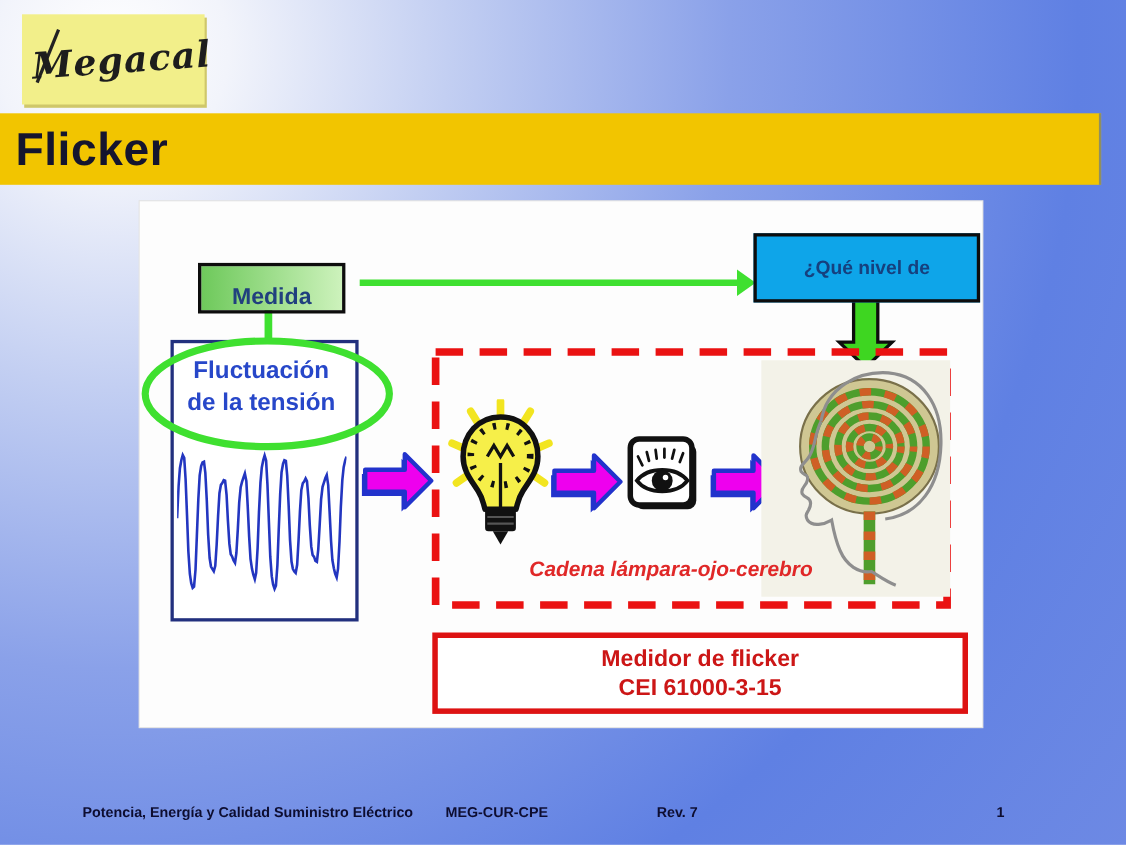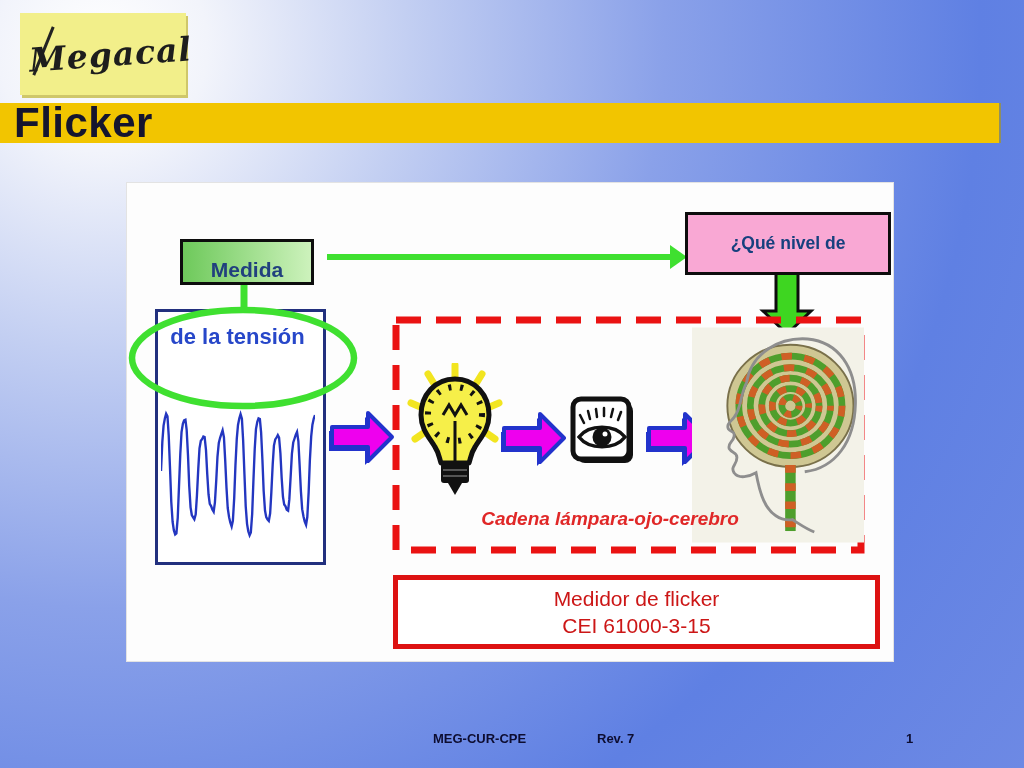--- a/index.html
+++ b/index.html
@@ -6,45 +6,45 @@
   body{width:1024px;height:768px;overflow:hidden;font-family:"Liberation Sans",sans-serif;}
   .slide{position:relative;width:1024px;height:768px;
     background:radial-gradient(circle at 10% 6%, #ffffff 0%, #f2f4fb 9%, #c3cff2 26%, #8aa1e9 48%, #5f80e3 75%, #6d89e4 100%);}
   
   .logo{position:absolute;left:20px;top:13px;width:166px;height:82px;background:#f2ef8a;
     box-shadow:2px 3px 0 #cfc76a;display:flex;align-items:center;justify-content:center;}
   .logo-slash{position:absolute;left:22px;top:12px;width:3px;height:52px;background:#222;transform:rotate(22deg);}
   .logo-text{font-family:"DejaVu Serif",serif;font-style:italic;font-weight:bold;font-size:33px;color:#1d1d1d;
     transform:rotate(-4deg);letter-spacing:1px;margin-left:14px;}
   
-  .title-bar{position:absolute;left:0;top:103px;width:999px;height:40px;background:#f2c500;
+  .title-bar{position:absolute;left:0;top:103px;width:999px;height:65px;background:#f2c500;
     border-right:2px solid #8f8f60;display:flex;align-items:center;}
   .title-text{font-size:42px;font-weight:bold;color:#15152e;padding-left:14px;letter-spacing:0.5px;}
   
   .panel{position:absolute;left:127px;top:183px;width:766px;height:478px;background:#fdfdfd;
     box-shadow:0 0 0 1px #e3e3e3;}
   .abs{position:absolute;}
   
   .medida-box{left:53px;top:56px;width:128px;height:40px;background:linear-gradient(90deg,#6ec95b,#cdf2bc);
     border:3px solid #0d0d0d;display:flex;align-items:flex-end;justify-content:center;}
   .medida-box span{font-size:21px;font-weight:bold;color:#21407e;}
   
-  .question-box{left:558px;top:29px;width:200px;height:57px;background:#f9a8d4;border:3px solid #0d0d0d;
+  .question-box{left:558px;top:29px;width:200px;height:57px;background:#0ea5e9;border:3px solid #0d0d0d;
     display:flex;flex-direction:column;align-items:center;justify-content:center;line-height:1.25;}
   .question-box span{font-size:17.5px;font-weight:bold;color:#16407e;}
   
   .fluct-box{left:28px;top:126px;width:165px;height:250px;border:3px solid #22307e;background:#ffffff;}
   .fluct-text{left:30px;top:140px;width:161px;text-align:center;line-height:1.3;}
   .fluct-text span{font-size:22px;font-weight:bold;color:#2747c9;display:block;}
   
   .chain-caption{left:283px;top:325px;width:400px;text-align:center;}
   .chain-caption span{font-size:19px;font-weight:bold;color:#e02828;font-style:italic;}
   .meter-box{left:266px;top:392px;width:477px;height:64px;border:5px solid #dd1212;background:#ffffff;
     display:flex;flex-direction:column;align-items:center;justify-content:center;line-height:1.3;}
-  .meter-box span{font-size:21px;font-weight:normal;color:#cc1616;}
+  .meter-box span{font-size:21px;font-weight:bold;color:#cc1616;}
   
   svg{display:block;}
   
   .footer-item{position:absolute;font-size:13px;font-weight:bold;color:#0d0d30;top:731px;white-space:nowrap;}
 </style>
 </head>
 <body>
 
 <div class="slide">
 
@@ -69,20 +69,21 @@
     <div class="abs medida-box">
       <span>Medida</span>
     </div>
 
     <div class="abs question-box">
       <span>¿Qué nivel de</span>
     </div>
 
     <div class="abs fluct-box"></div>
     <div class="abs fluct-text">
+      <span>Fluctuación</span>
       <span>de la tensión</span>
     </div>
     <svg class="abs" style="left:0;top:122px;" width="234" height="106" viewBox="0 0 234 106">
       <ellipse cx="116" cy="53" rx="111" ry="48" fill="none" stroke="#3fe030" stroke-width="6.5"></ellipse>
     </svg>
     <svg class="abs" style="left:34px;top:210px;" width="154" height="162" viewBox="0 0 150 160" preserveAspectRatio="none">
       <polyline id="wave-polyline" points="0.0,77.1 1.3,48.3 2.5,32.2 3.8,24.9 5.0,20.4 6.3,23.0 7.5,41.7 8.8,74.8 10.0,107.4 11.3,127.2 12.5,135.5 13.8,139.7 15.0,138.6 16.3,123.4 17.5,93.0 18.8,60.0 20.0,38.7 21.3,30.4 22.5,27.0 23.8,26.4 25.0,36.5 26.3,61.6 27.5,92.0 28.8,112.9 30.0,120.5 31.3,122.8 32.5,124.8 33.8,119.9 35.0,101.4 36.3,74.9 37.5,54.7 38.8,47.2 40.0,45.6 41.3,42.9 42.5,43.4 43.8,56.1 45.0,79.4 46.3,100.2 47.5,109.5 48.8,111.7 50.0,115.0 51.3,117.2 52.5,108.4 53.8,86.5 55.0,63.0 56.3,49.3 57.5,44.5 58.8,40.4 60.0,36.9 61.3,43.7 62.5,65.8 63.8,93.7 65.0,113.6 66.3,122.6 67.5,127.9 68.8,131.9 70.0,126.2 71.3,103.8 72.5,71.7 73.8,45.3 75.0,31.6 76.3,25.0 77.5,20.9 78.8,25.4 80.0,46.8 81.3,80.8 82.5,111.7 83.8,129.2 85.0,136.6 86.3,140.5 87.5,137.7 88.8,119.6 90.0,87.2 91.3,55.0 92.5,35.7 93.8,28.4 95.0,25.1 96.3,25.7 97.5,38.8 98.8,66.4 100.0,96.8 101.3,116.1 102.5,122.6 103.8,125.0 105.0,126.3 106.3,119.0 107.5,97.7 108.8,70.6 110.0,51.9 111.3,45.8 112.5,44.2 113.8,41.5 115.0,43.9 116.3,59.3 117.5,83.5 118.8,102.7 120.0,110.1 121.3,111.9 122.5,115.4 123.8,116.3 125.0,105.1 126.3,82.2 127.5,60.2 128.8,48.9 130.0,45.2 131.3,41.1 132.5,38.4 133.8,47.4 135.0,70.8 136.3,97.4 137.5,114.7 138.8,122.0 140.0,127.0 141.3,130.3 142.5,122.5 143.8,98.2 145.0,66.7 146.3,42.9 147.5,31.3 148.8,25.3 150.0,21.8" fill="none" stroke="#2336c0" stroke-width="2.3"></polyline>
     </svg>
 
     <svg class="abs" style="left:201px;top:225px;" width="68" height="60" viewBox="0 0 68 60">
@@ -164,17 +165,18 @@
       <span>Cadena lámpara-ojo-cerebro</span>
     </div>
 
     <div class="abs meter-box">
       <span>Medidor de flicker</span>
       <span>CEI 61000-3-15</span>
     </div>
 
   </div>
 
-  <span class="footer-item" style="left:408px;padding-left:25px;">MEG-CUR-CPE</span>
+  <span class="footer-item" style="left:75px;">Potencia, Energía y Calidad Suministro Eléctrico</span>
+  <span class="footer-item" style="left:380px;padding-left:25px;">MEG-CUR-CPE</span>
   <span class="footer-item" style="left:597px;">Rev. 7</span>
   <span class="footer-item" style="left:906px;">1</span>
 
 </div>
 
 </body></html>

